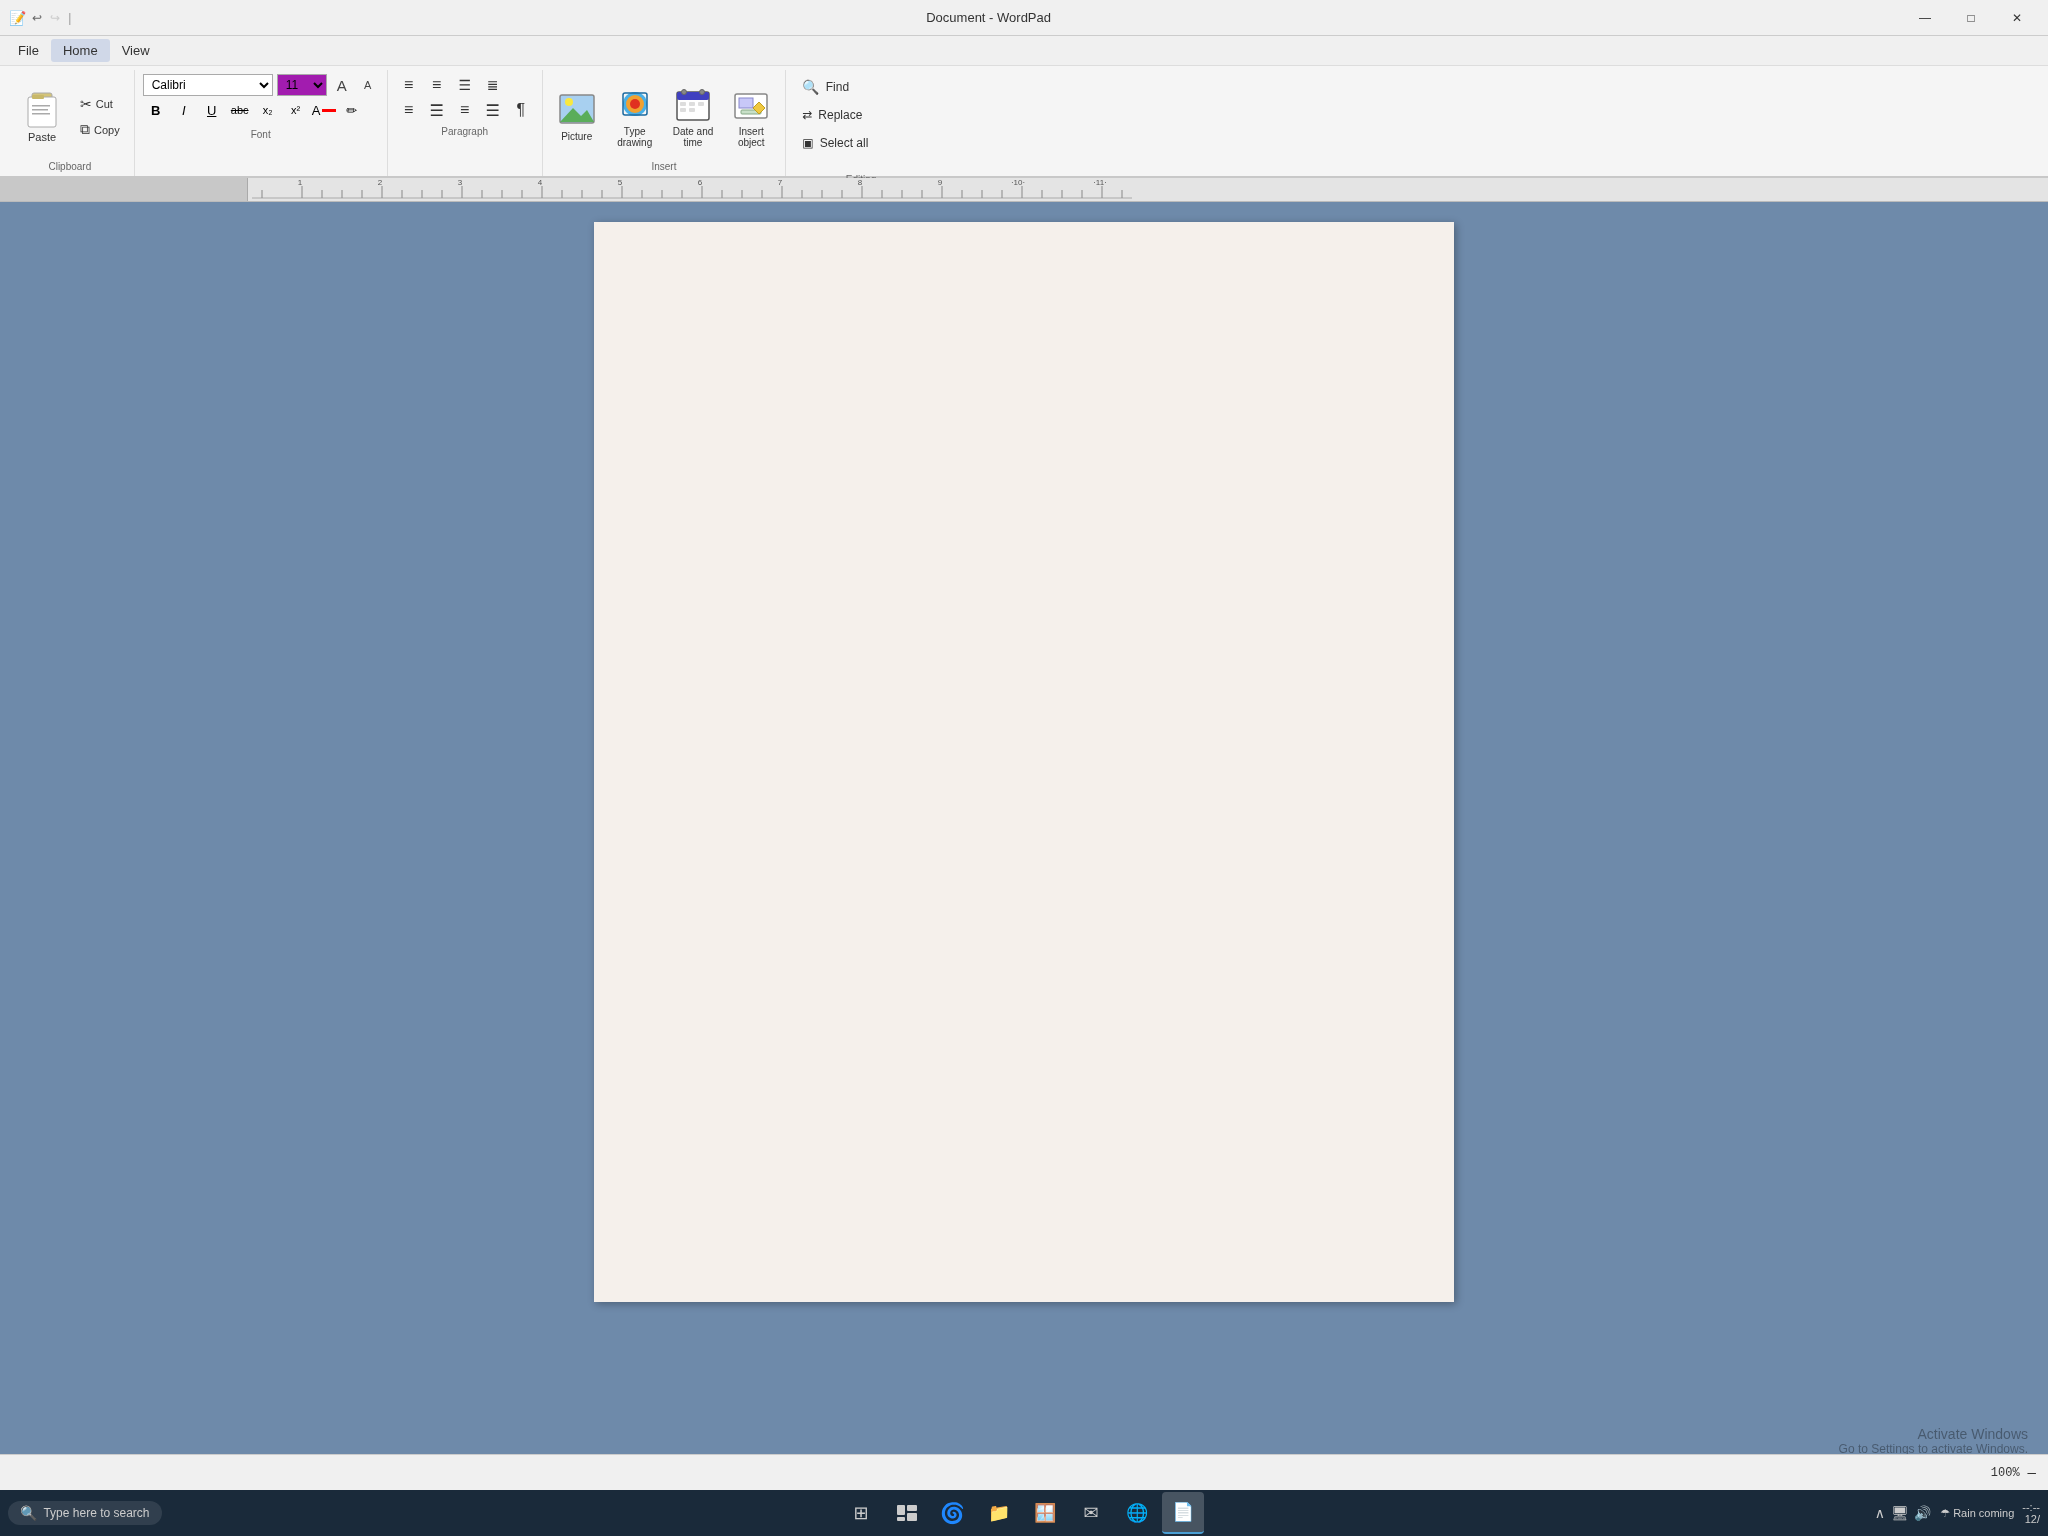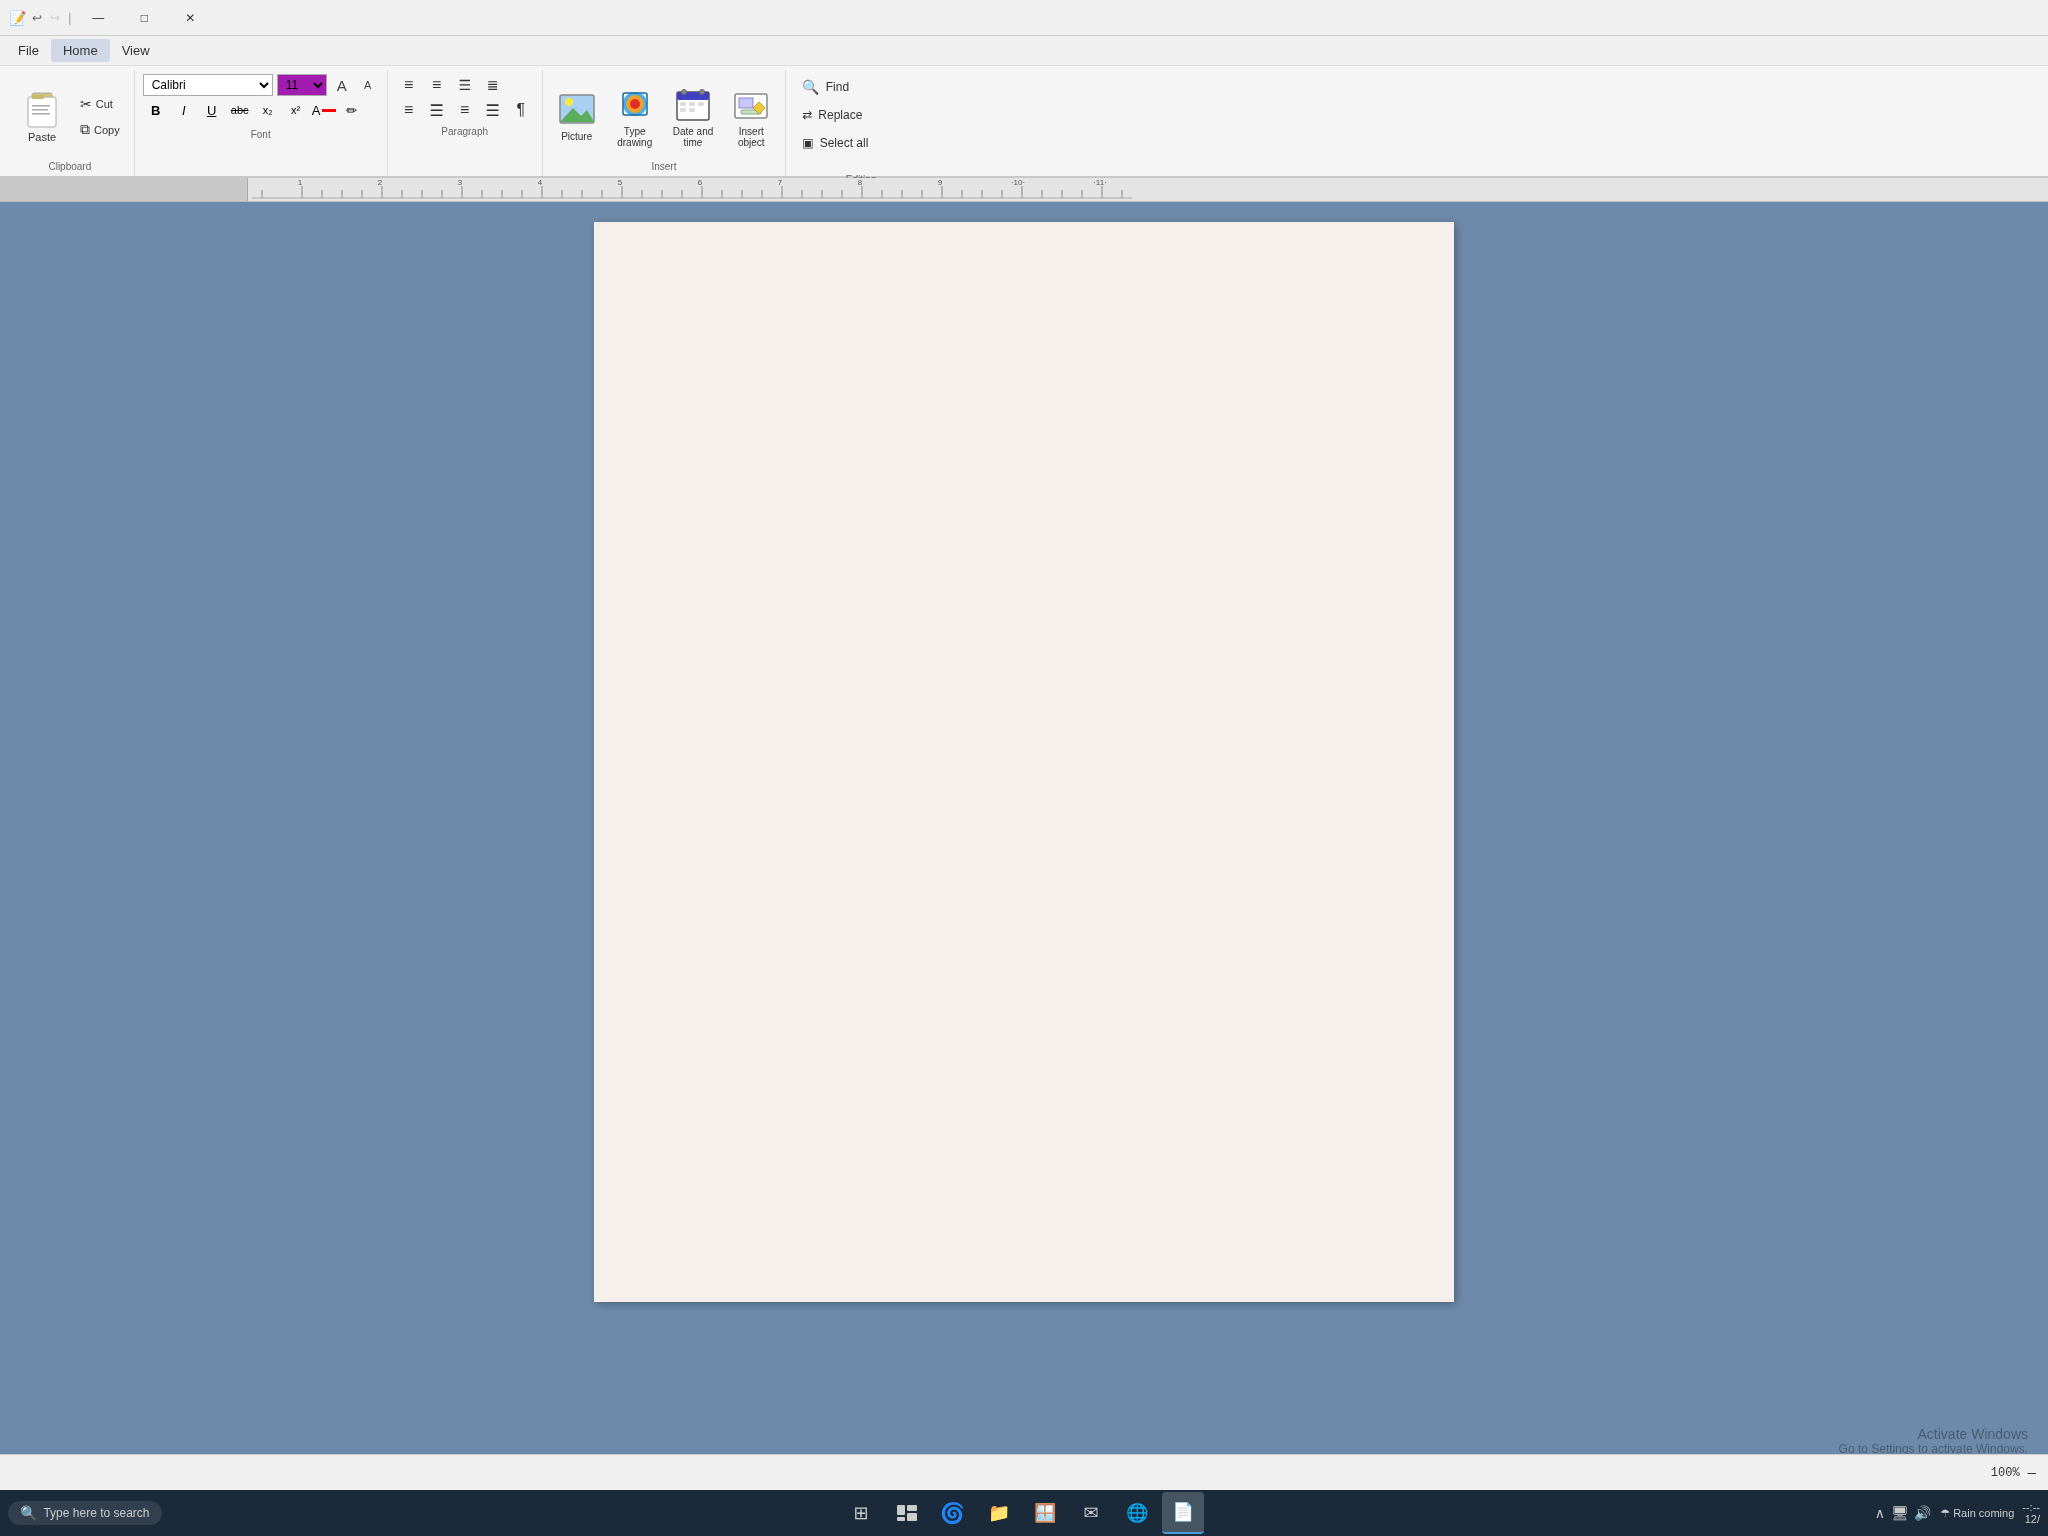--- a/index.html
+++ b/index.html
@@ -431,20 +431,21 @@
   </style>
 </head>
 <body>
 
 <div class="title-bar">
   <span class="title-bar-icon">📝</span>
 
   <span style="font-size:12px; color:#666; margin-right:8px;">↩</span>
   <span style="font-size:12px; color:#ccc; margin-right:8px;">↪</span>
   <span style="font-size:12px; color:#999; margin-right:4px;">|</span>
+  <div class="title-bar-title">Document - WordPad</div>
   <div class="title-bar-controls">
     <div class="title-bar-btn">—</div>
     <div class="title-bar-btn">□</div>
     <div class="title-bar-btn close">✕</div>
   </div>
 </div>
 
 <div class="menu-bar">
   <div class="menu-item">File</div>
   <div class="menu-item" style="background:#d0d8e8; font-weight:500;">Home</div>

